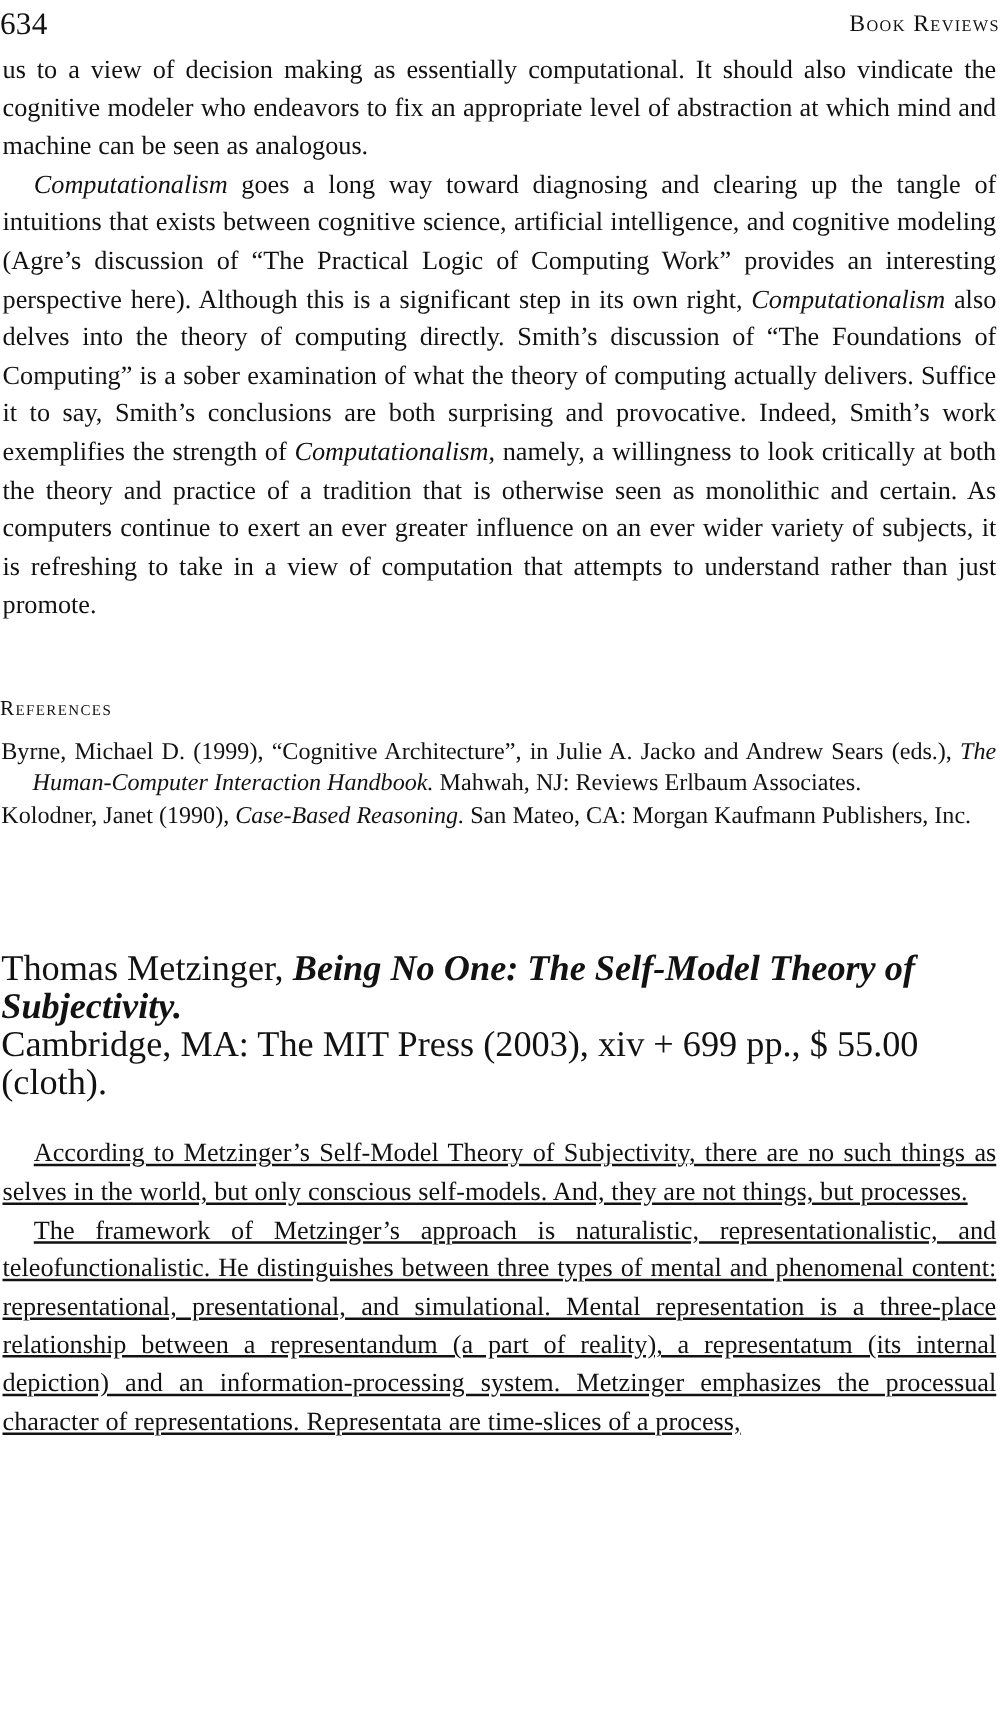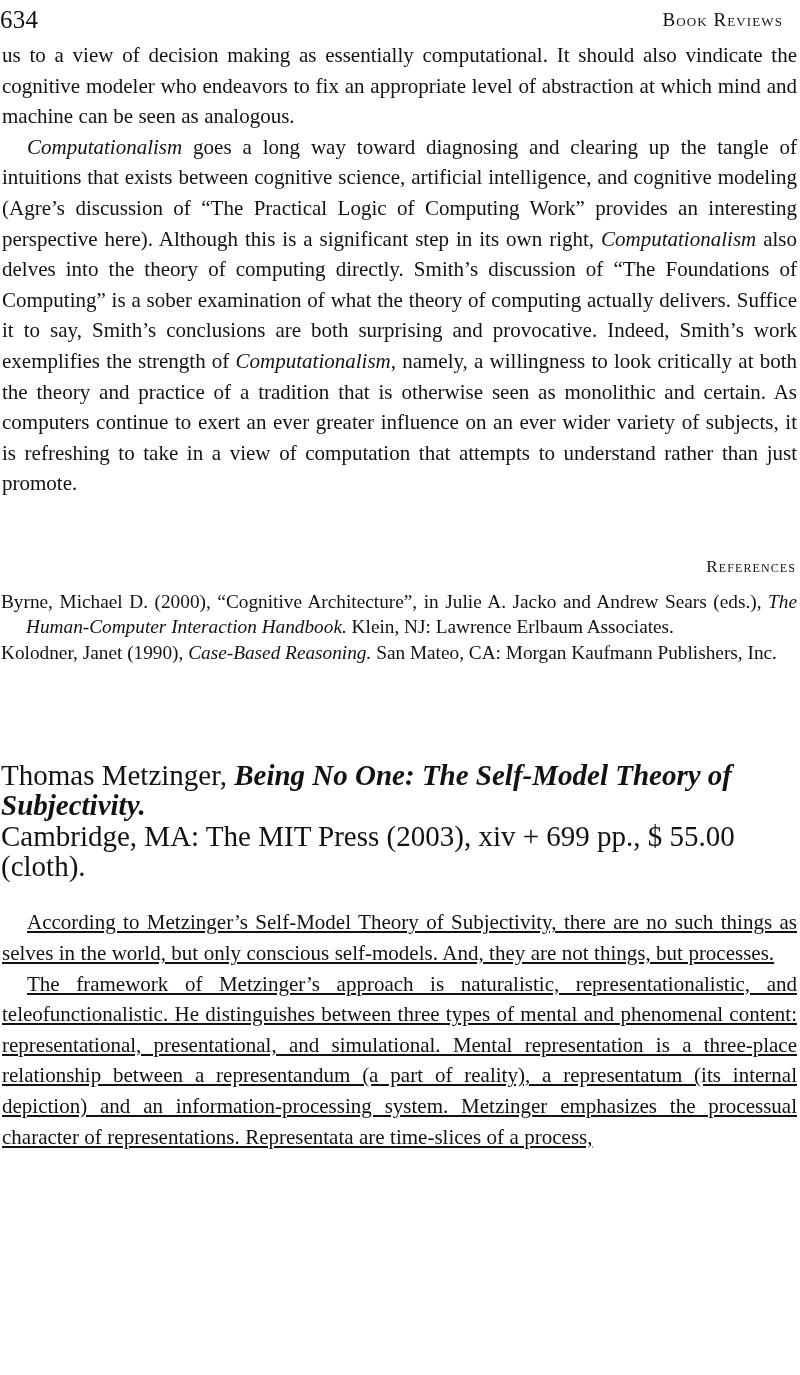--- a/index.html
+++ b/index.html
@@ -22,21 +22,21 @@
     width: 800px;
     height: 1375px;
     box-sizing: border-box;
     padding: 0;
   }
 
   
   .running-head {
     position: relative;
     height: 34px;
-    margin: 6px 17px 0 0;
+    margin: 6px 0 0 0;
   }
   .folio {
     position: absolute;
     left: 0;
     top: 0;
     font-size: 25px;
     line-height: 28px;
     letter-spacing: 0.2px;
   }
   .head-title {
@@ -79,21 +79,21 @@
     line-height: 28px;
     font-variant: small-caps;
     letter-spacing: 0.7px;
   }
 
   
   .refs-wrap {
     margin-top: 57px;
   }
   .refs-heading {
-    text-align: right;
+    text-align: left;
     font-size: 17px;
     line-height: 22px;
     font-variant: small-caps;
     letter-spacing: 1.1px;
     margin-bottom: 11px;
     padding-right: 4px;
   }
   .ref-list {
     margin: 0 3px 0 1px;
   }
@@ -138,21 +138,21 @@
     <div>
         <p class="para"><span>us to a view of decision making as essentially computational. It should also vindicate the cognitive modeler who endeavors to fix an appropriate level of abstraction at which mind and machine can be seen as analogous.</span></p>
         <p class="para indent"><span class="it">Computationalism</span><span> goes a long way toward diagnosing and clearing up the tangle of intuitions that exists between cognitive science, artificial intelligence, and cognitive modeling (Agre’s discussion of “The Practical Logic of Computing Work” provides an interesting perspective here). Although this is a significant step in its own right, </span><span class="it">Computationalism</span><span> also delves into the theory of computing directly. Smith’s discussion of “The Foundations of Computing” is a sober examination of what the theory of computing actually delivers. Suffice it to say, Smith’s conclusions are both surprising and provocative. Indeed, Smith’s work exemplifies the strength of </span><span class="it">Computationalism</span><span>, namely, a willingness to look critically at both the theory and practice of a tradition that is otherwise seen as monolithic and certain. As computers continue to exert an ever greater influence on an ever wider variety of subjects, it is refreshing to take in a view of computation that attempts to understand rather than just promote.</span></p>
       </div>
   </div>
 
 
   <div class="refs-wrap">
     <div class="refs-heading">References</div>
     <div class="ref-list">
-        <p class="ref"><span>Byrne, Michael D. (2000), “Cognitive Architecture”, in Julie A. Jacko and Andrew Sears (eds.), </span><span class="it">The Human-Computer Interaction Handbook.</span><span> Klein, NJ: Lawrence Erlbaum Associates.</span></p>
+        <p class="ref"><span>Byrne, Michael D. (1999), “Cognitive Architecture”, in Julie A. Jacko and Andrew Sears (eds.), </span><span class="it">The Human-Computer Interaction Handbook.</span><span> Mahwah, NJ: Reviews Erlbaum Associates.</span></p>
         <p class="ref"><span>Kolodner, Janet (1990), </span><span class="it">Case-Based Reasoning.</span><span> San Mateo, CA: Morgan Kaufmann Publishers, Inc.</span></p>
       </div>
   </div>
 
   <div class="review-head">
     <p><span>Thomas Metzinger, </span><span class="bi">Being No One: The Self-Model Theory of Subjectivity.</span></p>
     <p>Cambridge, MA: The MIT Press (2003), xiv + 699 pp., $ 55.00 (cloth).</p>
   </div>
 
   <div class="review-body">

